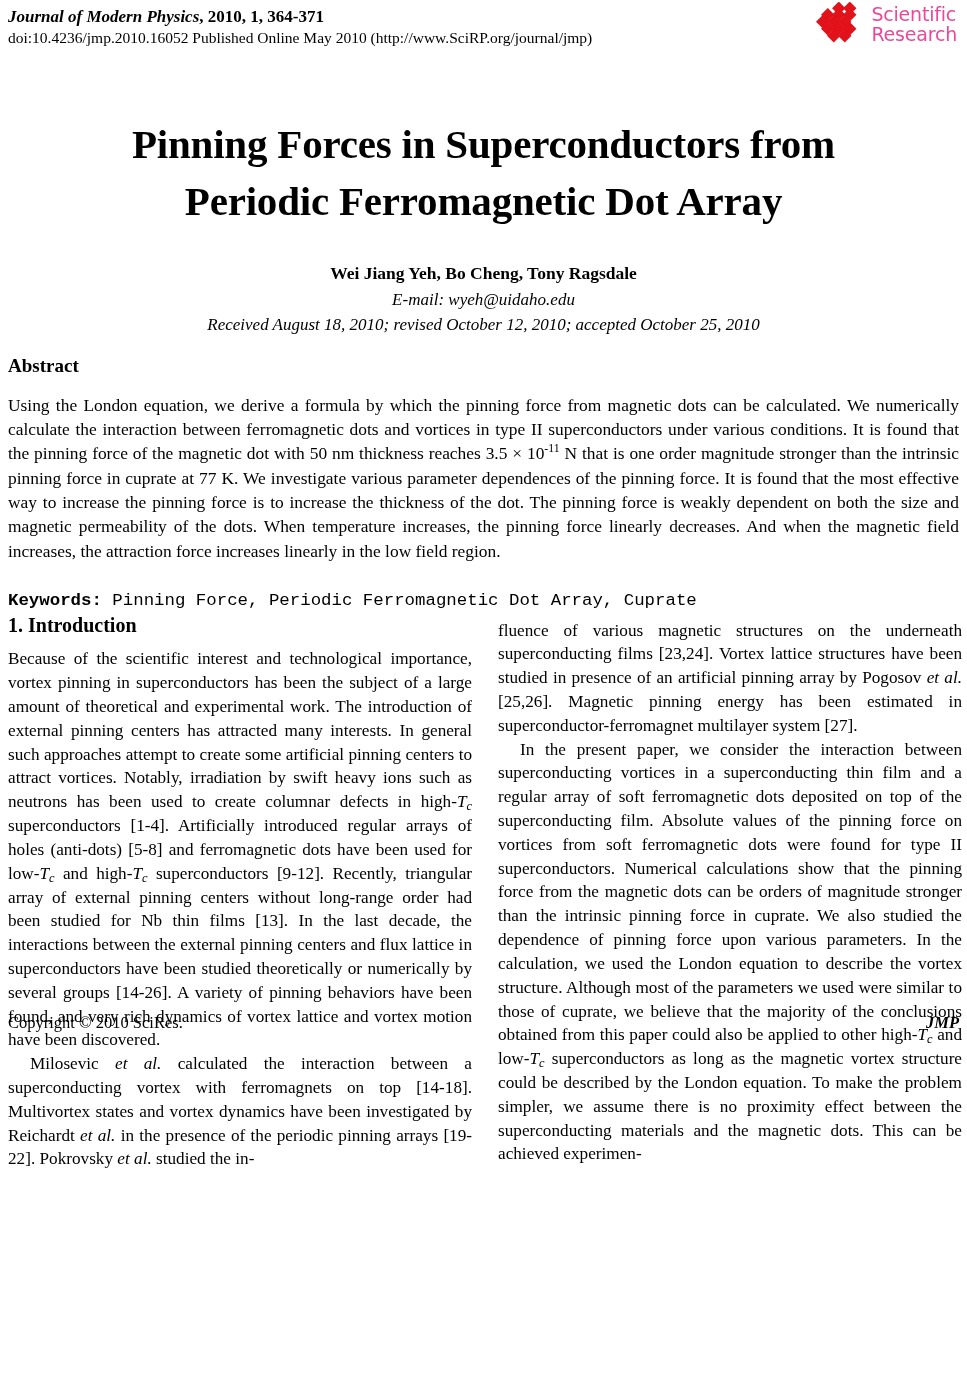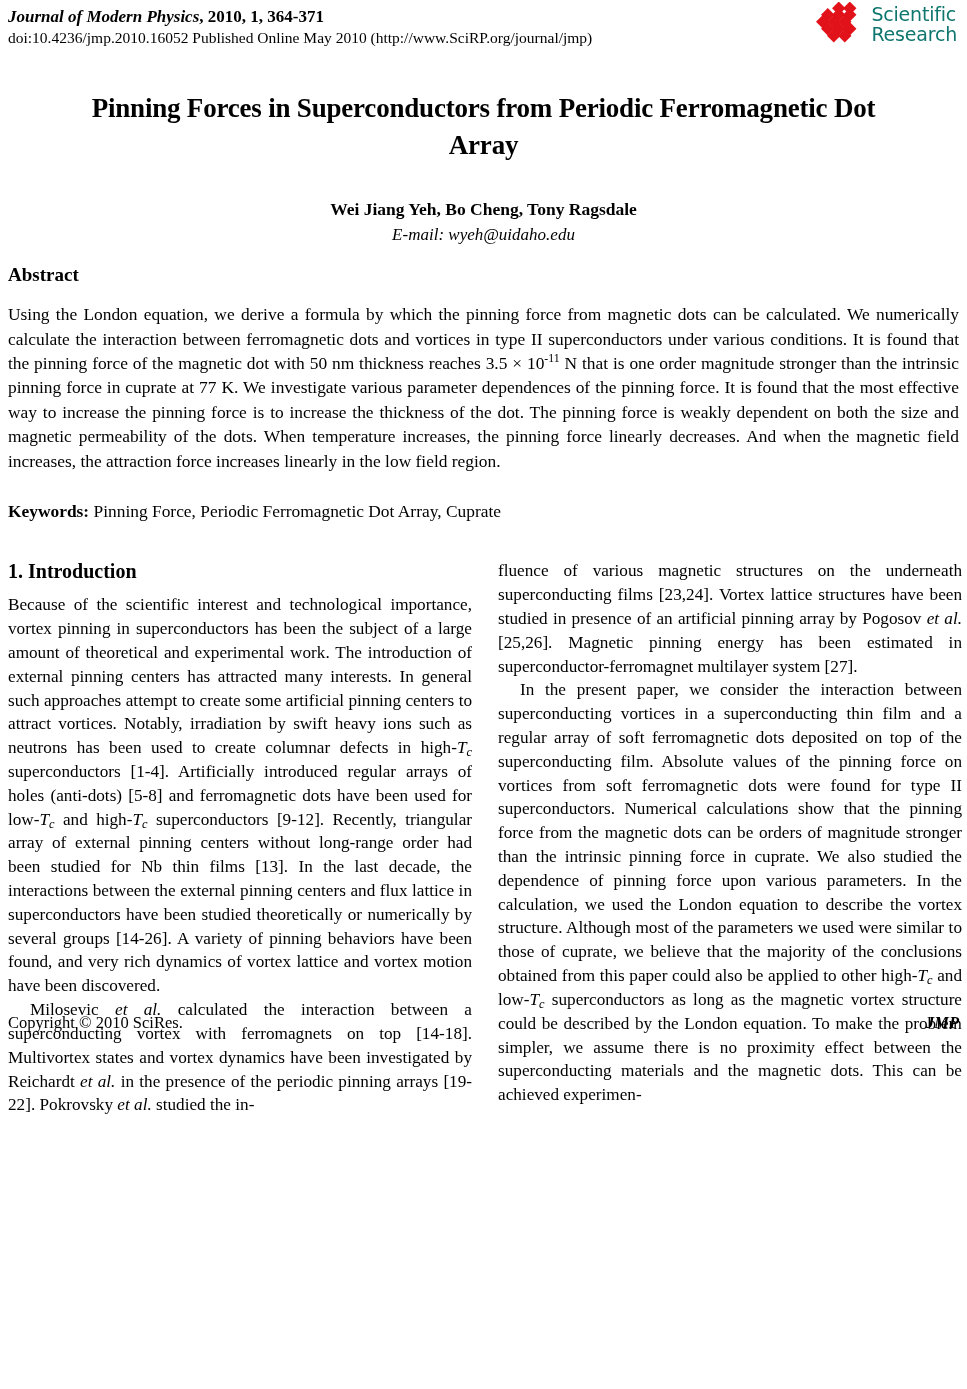--- a/index.html
+++ b/index.html
@@ -59,31 +59,31 @@
   }
   .logo-mark {
     width: 52px;
     height: 46px;
     display: block;
   }
   .logo-text {
     font-family: "DejaVu Sans", "Liberation Sans", sans-serif;
     font-size: 19px;
     line-height: 1.04;
-    color: #0f766e;
+    color: #ec4899;
     letter-spacing: -0.2px;
   }
   .logo-text span { display: block; }
 
   
   .title {
-    margin: 28px auto 0 auto;
+    margin: 54px auto 0 auto;
     width: 790px;
     text-align: center;
-    font-size: 27px;
+    font-size: 41px;
     font-weight: bold;
     line-height: 1.38;
     letter-spacing: -0.2px;
   }
 
   
   .authors-block {
     margin-top: 32px;
     text-align: center;
   }
@@ -118,28 +118,29 @@
   }
   sup.exp {
     font-size: 0.68em;
     vertical-align: super;
     line-height: 0;
   }
   .keywords {
     margin-top: 26px;
     font-size: 17.4px;
     line-height: 1.4;
+    font-family: Liberation Mono, monospace;
   }
   .keywords .kw-label { font-weight: bold; }
 
   
   .columns {
-    margin-top: 36px;
     display: flex;
     gap: 26px;
+    align-items: center;
   }
   .col {
     width: 464px;
     flex: 0 0 464px;
   }
   .col-head {
     font-size: 20px;
     font-weight: bold;
     margin: 0 0 10px 0;
     line-height: 1.2;
@@ -217,20 +218,21 @@
         <span>Research</span>
       </div>
     </div>
   </div>
 
   <h1 class="title">Pinning Forces in Superconductors from Periodic Ferromagnetic Dot Array</h1>
 
   <div class="authors-block">
     <div class="authors">Wei Jiang Yeh, Bo Cheng, Tony Ragsdale</div>
     <div class="email-line"><span class="label">E-mail</span>: <span>wyeh@uidaho.edu</span></div>
+    <div class="dates">Received August 18, 2010; revised October 12, 2010; accepted October 25, 2010</div>
   </div>
 
   <div class="section-head">Abstract</div>
   <div class="abstract-body"><span>Using the London equation, we derive a formula by which the pinning force from magnetic dots can be calculated. We numerically calculate the interaction between ferromagnetic dots and vortices in type II superconductors under various conditions. It is found that the pinning force of the magnetic dot with 50 nm thickness reaches 3.5 × 10</span><sup class="exp">-11</sup><span> N that is one order magnitude stronger than the intrinsic pinning force in cuprate at 77 K. We investigate various parameter dependences of the pinning force. It is found that the most effective way to increase the pinning force is to increase the thickness of the dot. The pinning force is weakly dependent on both the size and magnetic permeability of the dots. When temperature increases, the pinning force linearly decreases. And when the magnetic field increases, the attraction force increases linearly in the low field region.</span></div>
 
   <div class="keywords"><span class="kw-label">Keywords:</span><span> Pinning Force, Periodic Ferromagnetic Dot Array, Cuprate</span></div>
 
   <div class="columns">
 
     <div class="col">

